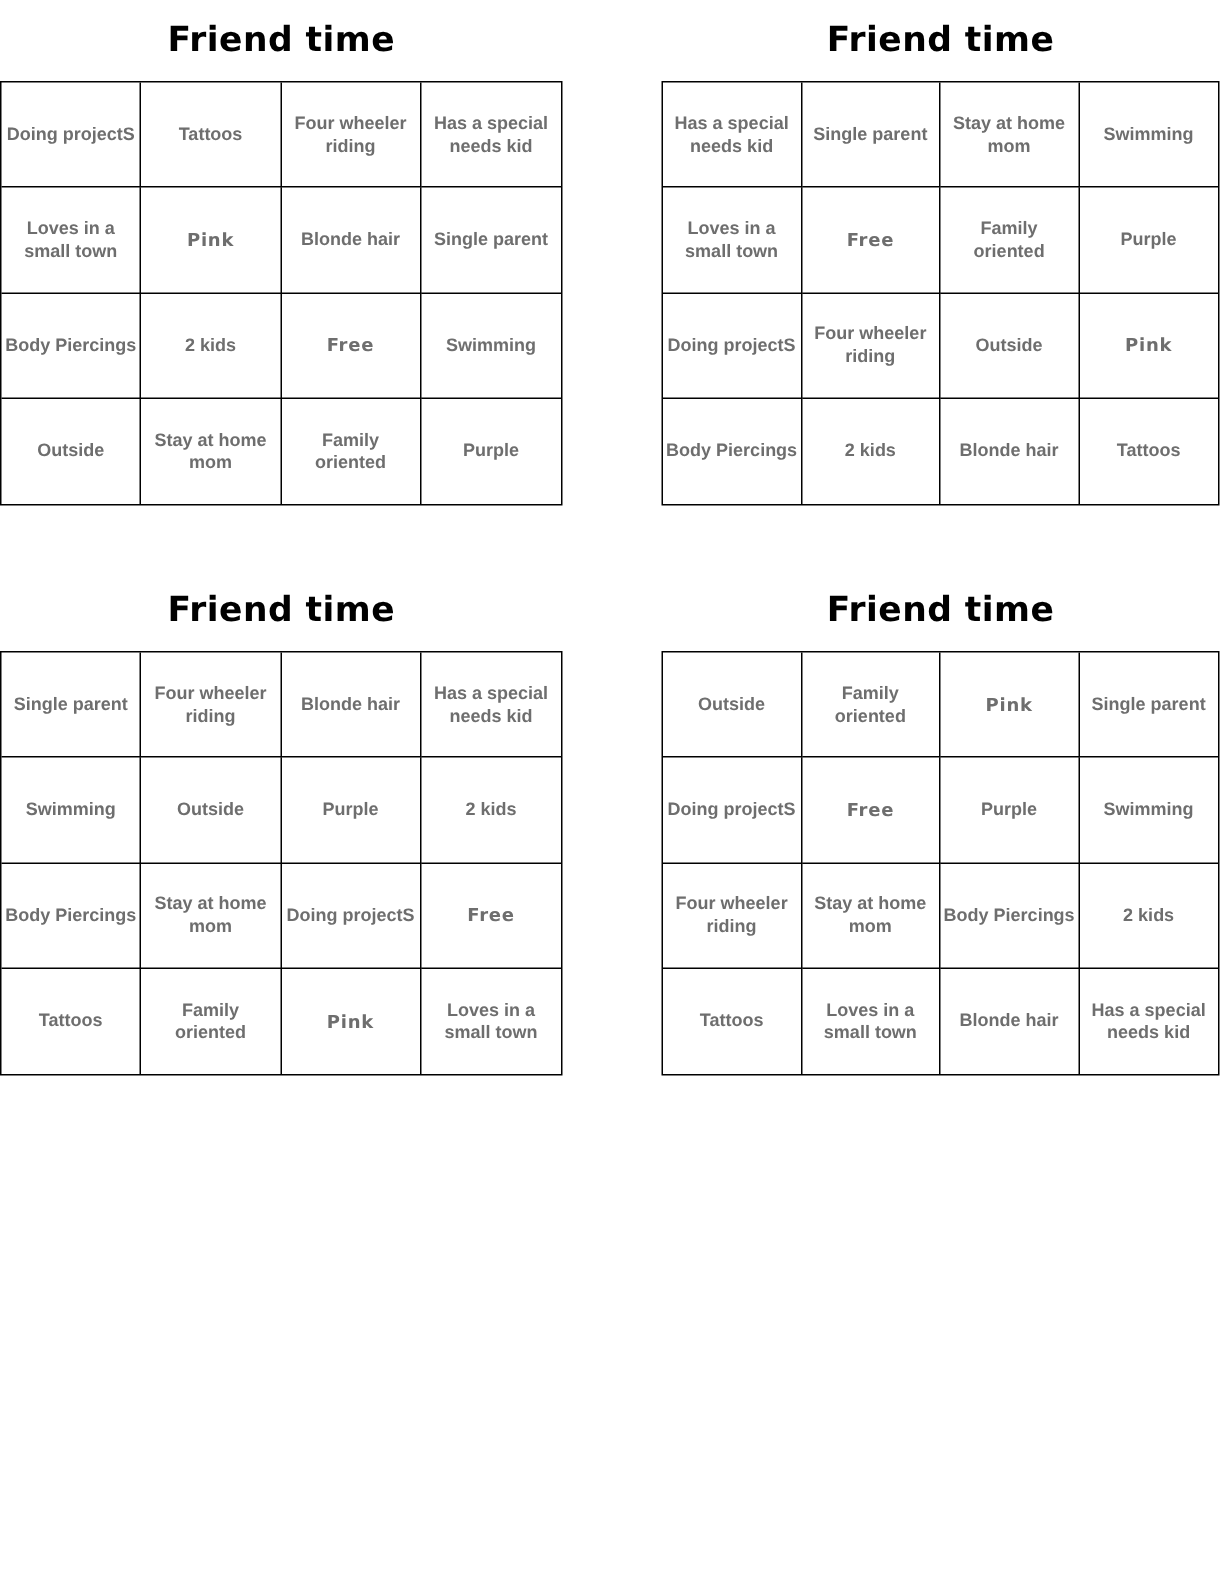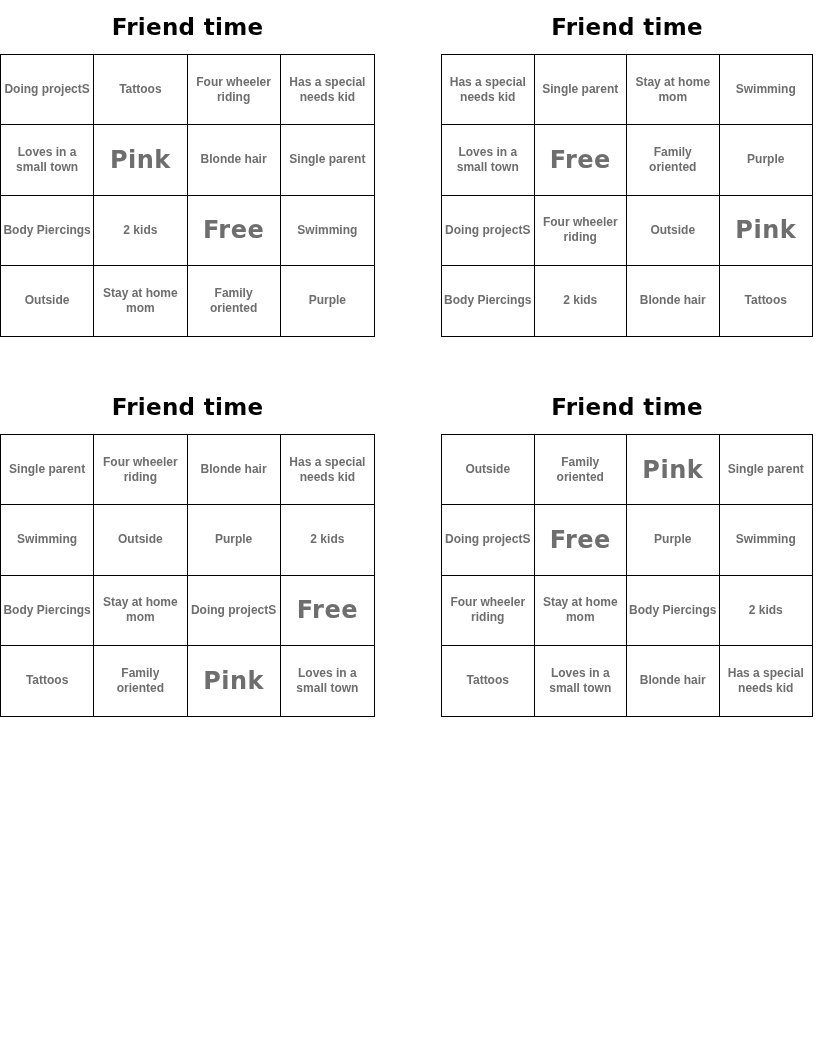--- a/index.html
+++ b/index.html
@@ -57,21 +57,21 @@
     font-weight: bold;
     font-size: 12px;
     line-height: 15px;
     white-space: pre-line;
     overflow: hidden;
   }
   .cell:nth-child(4n) { border-right: none; }
   .cell:nth-child(n+13) { border-bottom: none; }
   .cell.large {
     font-family: "DejaVu Sans", sans-serif;
-    font-size: 24px;
+    font-size: 12px;
     letter-spacing: 0.5px;
     line-height: 20px;
   }
 </style>
 </head>
 <body>
 
 <div class="sheet">
 
   <section class="card pos-0">

